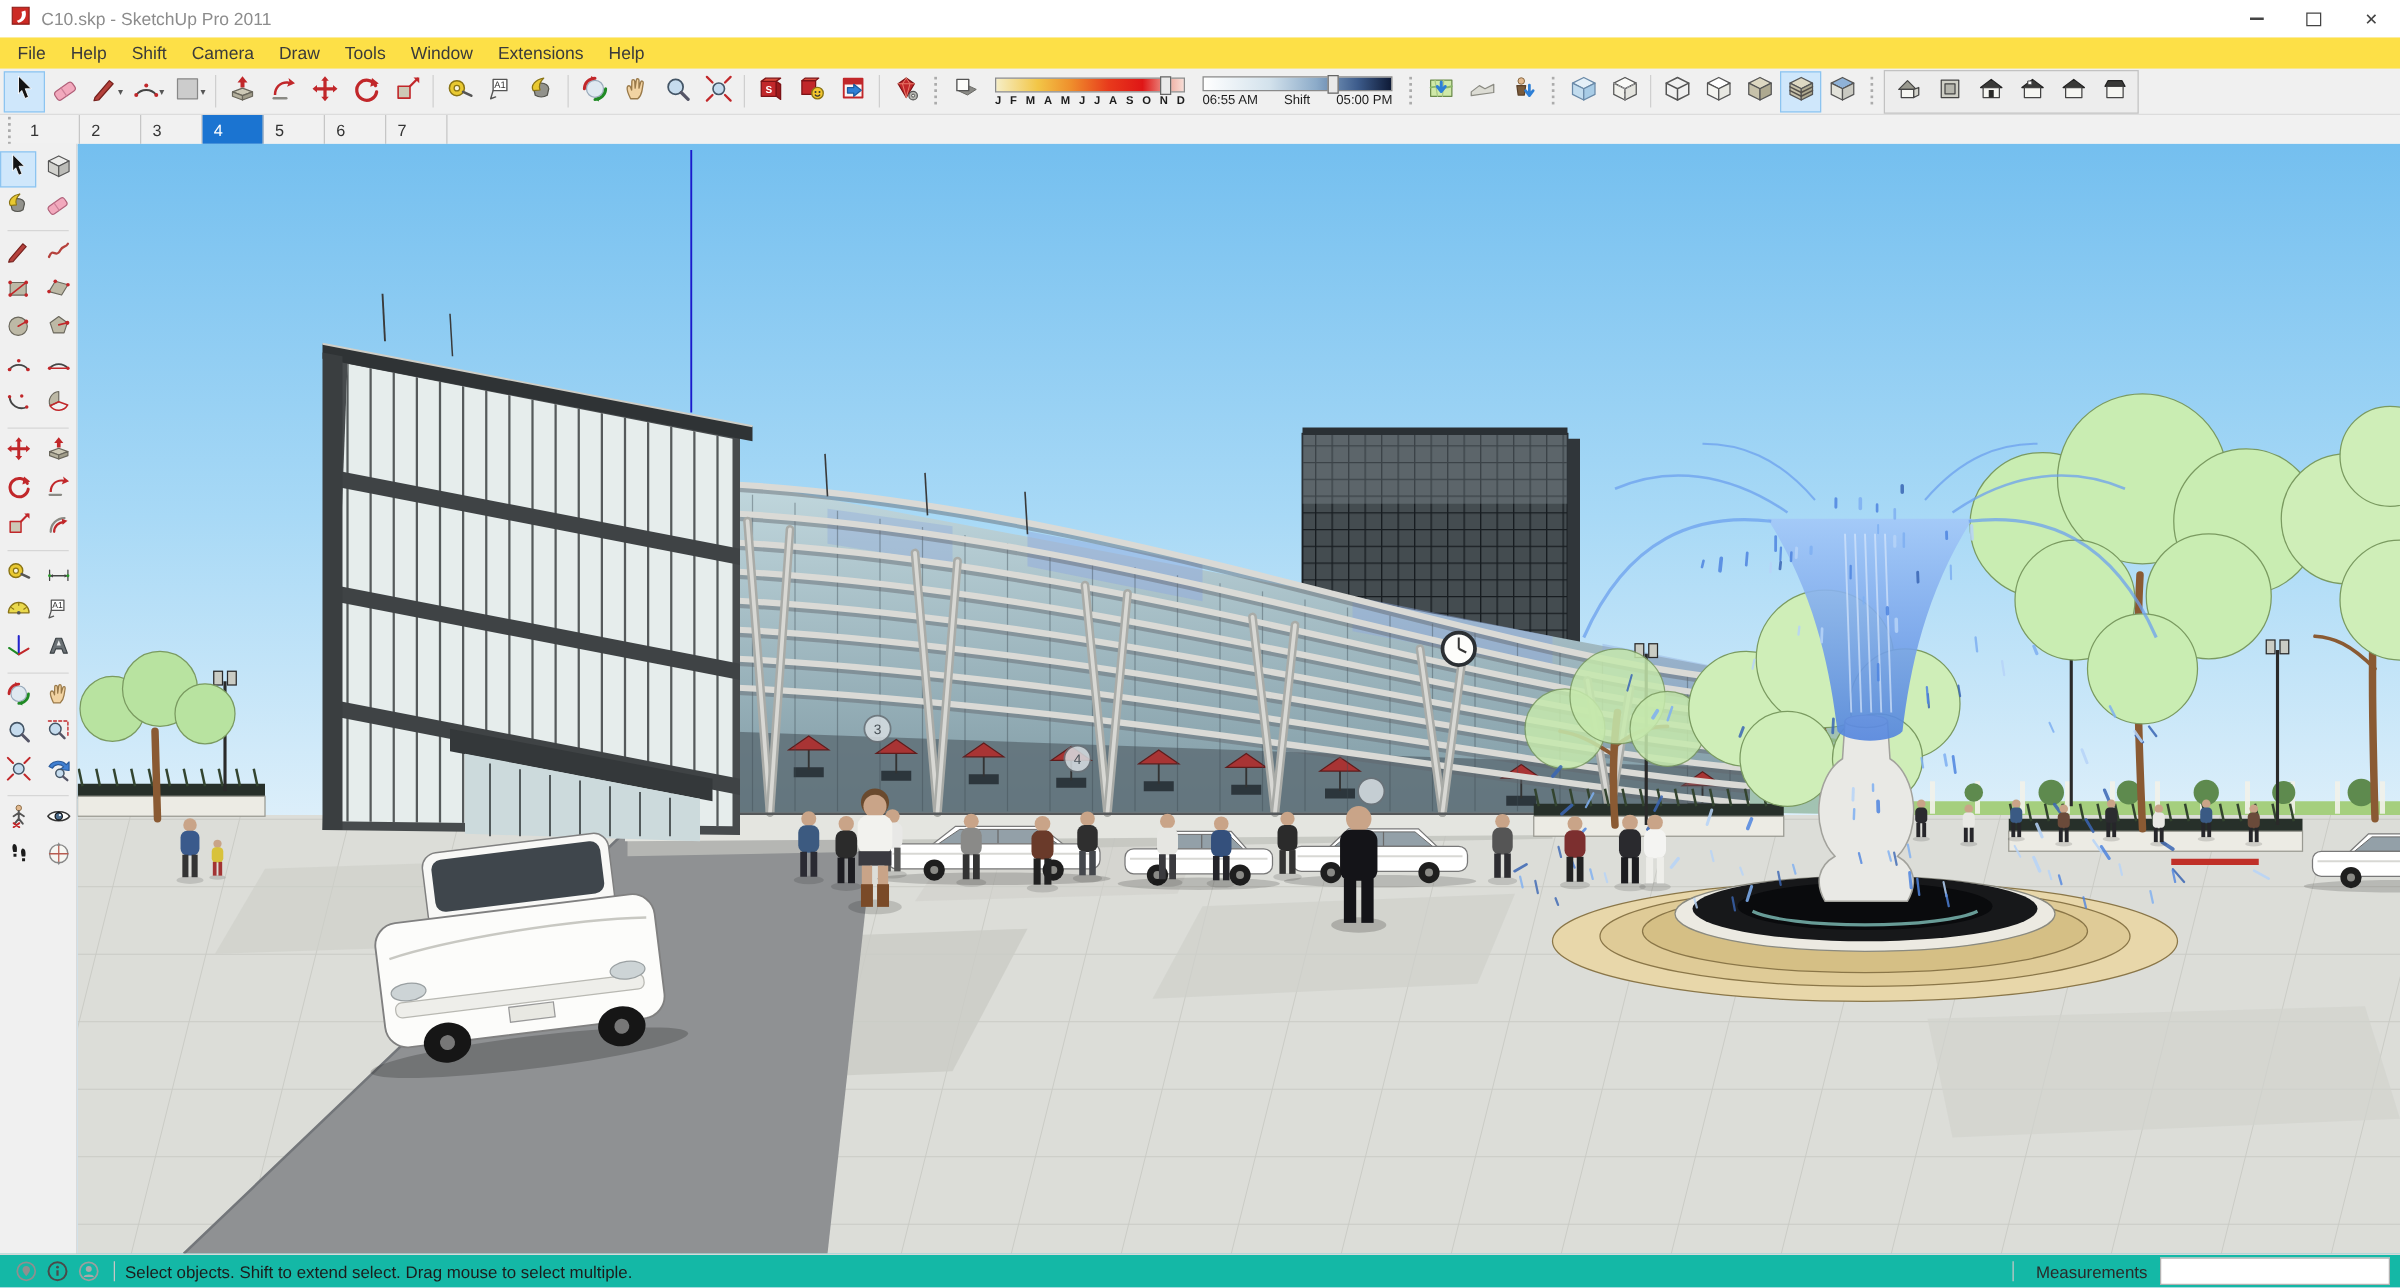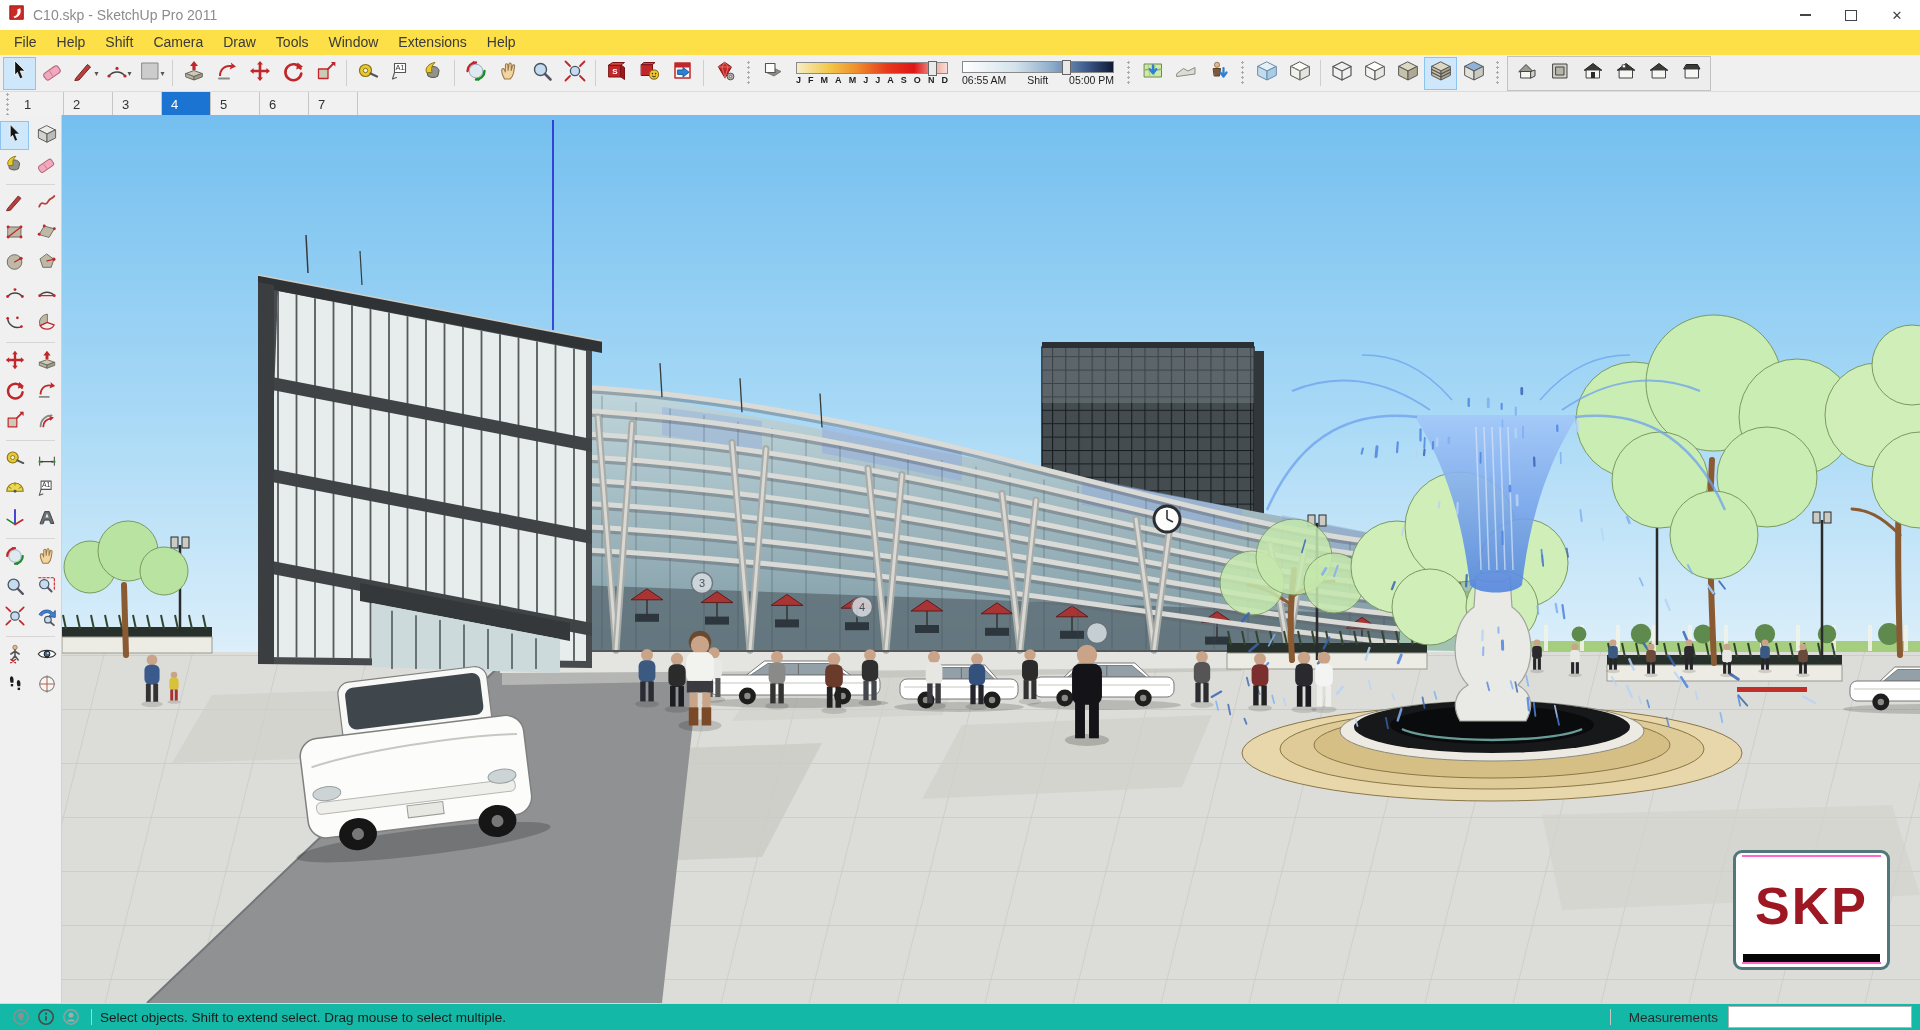--- a/index.html
+++ b/index.html
@@ -1323,26 +1323,20 @@
         <rect x="626.78" y="592.35" width="9.569999999999999" height="18.15" fill="#7a4a28"></rect>
         <rect x="639.65" y="592.35" width="9.569999999999999" height="18.15" fill="#7a4a28"></rect>
         <ellipse cx="1025" cy="625" rx="22.099999999999998" ry="6.12" fill="#000" opacity="0.18"></ellipse>
         <circle cx="1025" cy="540" r="10.2" fill="#c9a488"></circle>
         <rect x="1010.04" y="548.84" width="29.92" height="40.8" rx="8.5" fill="#141418"></rect>
         <rect x="1013.1" y="587.6" width="9.86" height="35.699999999999996" fill="#141418"></rect>
         <rect x="1027.04" y="587.6" width="9.86" height="35.699999999999996" fill="#141418"></rect>
       </g>
   </svg>
   
-  <div class="watermark">
-    <div class="wm-pink"></div>
-    <div class="wm-text">SKP</div>
-    <div class="wm-black"></div>
-    <div class="wm-pink2"></div>
-  </div>
 </div>
 
 <div class="statusbar">
   <span class="sicon">
     <svg width="18" height="18" viewBox="0 0 18 18">
         <circle cx="9" cy="9" r="7.2" fill="none" stroke="#8f8f8f" stroke-width="1.4"></circle>
         <path d="M9 4.8 C10.8 4.8 12 6.1 12 7.8 C12 9.6 9 13 9 13 C9 13 6 9.6 6 7.8 C6 6.1 7.2 4.8 9 4.8 Z" fill="#8f8f8f"></path>
       </svg>
   </span>
   <span class="sicon">

